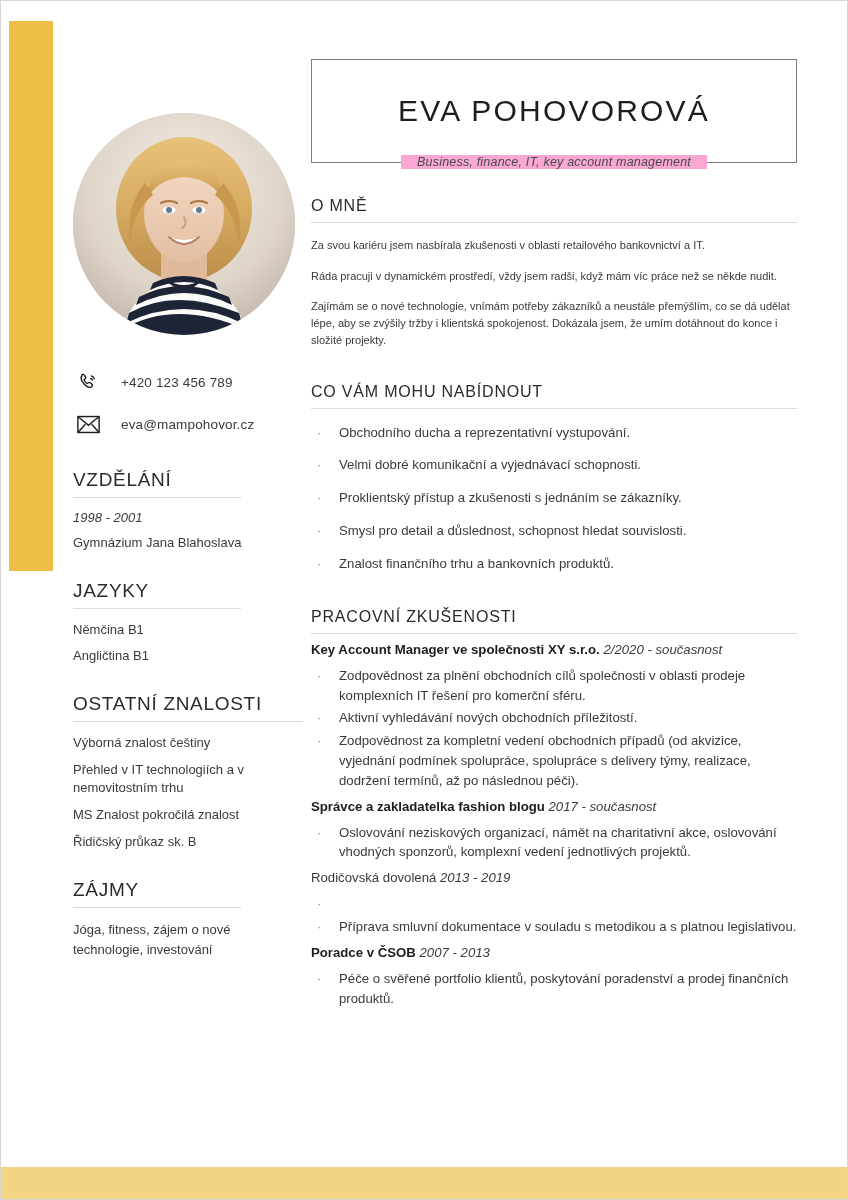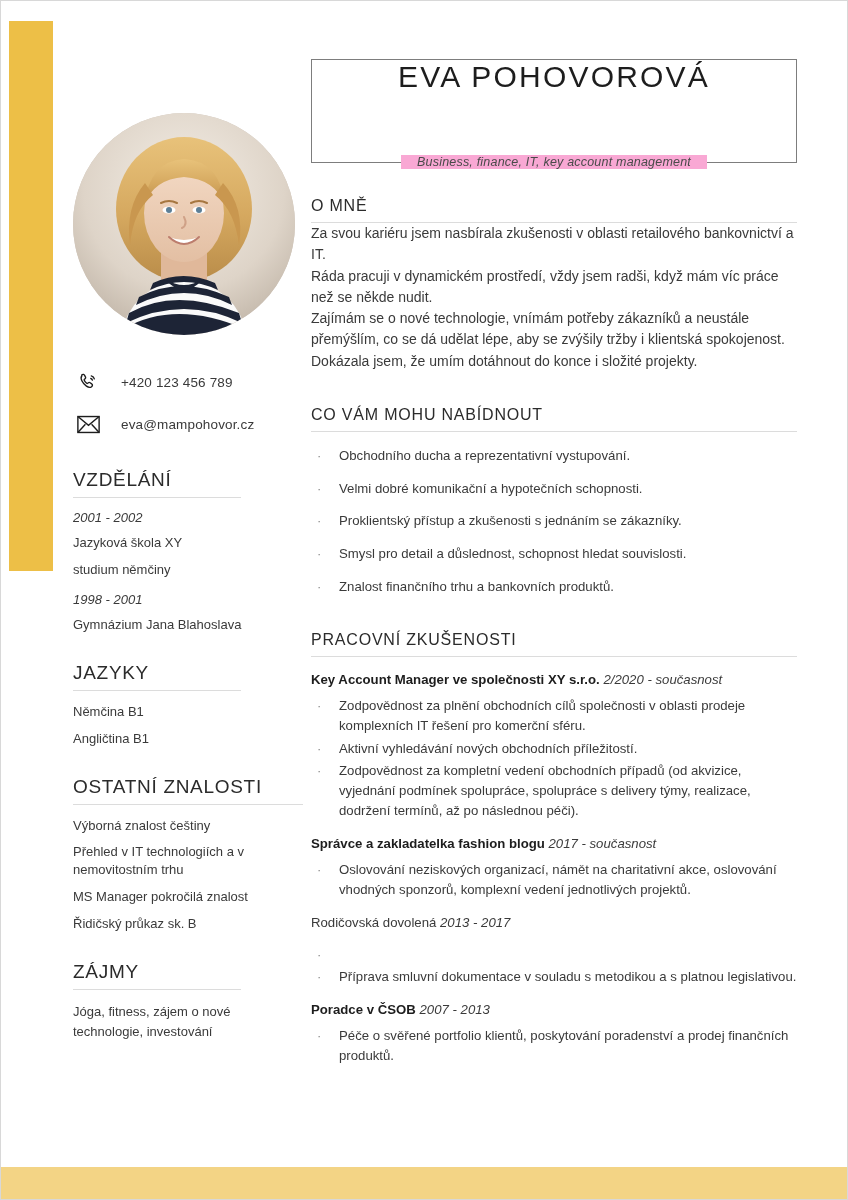--- a/index.html
+++ b/index.html
@@ -94,21 +94,21 @@
 
   
   .main {
     position:absolute; left:310px; top:58px; width:486px;
   }
 
   .name-box {
     position:relative;
     border:1px solid #7d7d7d;
     height:104px;
-    display:flex; justify-content:center;
+    display:flex; align-items:center; justify-content:center;
   }
   .name {
     font-size:30px; font-weight:300; color:#1d1d1d;
     letter-spacing:2.2px; white-space:nowrap;
   }
   .subtitle {
     position:absolute; left:50%; top:100%;
     transform:translate(-50%,-50%);
     background:#f9a8d4; padding:0 16px;
     font-style:italic; font-size:12.5px; color:#4a4a4a;
@@ -117,39 +117,39 @@
 
   .main-section { margin-top:34px; }
 
   .main-head {
     font-size:16px; font-weight:300; color:#2b2b2b;
     letter-spacing:.8px; padding-bottom:7px;
   }
   .main-rule { height:1px; background:#dcdcdc; width:100%; }
 
   .para {
-    font-size:14px; color:#3a3a3a;
-    line-height:1.52; 
+    font-size:11px; color:#3a3a3a;
+    line-height:1.52; margin-top:14px;
   }
 
   
   .bullets { margin-top:14px; }
   .bullet {
     display:flex; font-size:13.2px; color:#3a3a3a;
     line-height:1.5; margin-bottom:13px;
   }
   .bullet .dot {
     flex:0 0 28px; color:#8a8a8a;
     font-size:13px; line-height:1.5; text-align:left;
     padding-left:6px;
   }
   .bullets.dense .bullet { margin-bottom:3px; }
 
   
-  .job { margin-top:13px; }
+  .job { margin-top:6px; }
   .job-title {
     font-size:13.2px; color:#1d1d1d; font-weight:bold;
     line-height:1.45;
   }
   .job-title .dates {
     font-weight:normal; font-style:italic; color:#3a3a3a;
   }
   .job-title.plain { font-weight:normal; color:#3a3a3a; }
 
   .job .bullets { margin-top:7px; }
@@ -238,45 +238,40 @@
           </svg>
         </span>
         <span class="contact-text">eva@mampohovor.cz</span>
       </div>
     </div>
 
     <div class="side-section">
       <div class="side-head">VZDĚLÁNÍ</div>
       <div class="rule side-rule-short"></div>
 
-      <div class="edu-group">
-        <div class="edu-date">2001 - 2002</div>
-        <div class="edu-line">Jazyková škola XY</div>
-        <div class="edu-line">studium němčiny</div>
-      </div>
 
       <div class="edu-group">
         <div class="edu-date">1998 - 2001</div>
         <div class="edu-line">Gymnázium Jana Blahoslava</div>
       </div>
     </div>
 
     <div class="side-section">
       <div class="side-head">JAZYKY</div>
       <div class="rule side-rule-short"></div>
       <div class="side-item">Němčina B1</div>
       <div class="side-item">Angličtina B1</div>
     </div>
 
     <div class="side-section">
       <div class="side-head">OSTATNÍ ZNALOSTI</div>
       <div class="rule"></div>
       <div class="side-item">Výborná znalost češtiny</div>
       <div class="side-item">Přehled v IT technologiích a v nemovitostním trhu</div>
-      <div class="side-item">MS Manager pokročilá znalost</div>
+      <div class="side-item">MS Znalost pokročilá znalost</div>
       <div class="side-item">Řidičský průkaz sk. B</div>
     </div>
 
     <div class="side-section">
       <div class="side-head">ZÁJMY</div>
       <div class="rule side-rule-short"></div>
       <div class="side-para">Jóga, fitness, zájem o nové technologie, investování</div>
     </div>
 
   </div>
@@ -299,21 +294,21 @@
     <div class="main-section">
       <div class="main-head">CO VÁM MOHU NABÍDNOUT</div>
       <div class="main-rule"></div>
       <div class="bullets">
         <div class="bullet">
           <span class="dot">·</span>
           <span>Obchodního ducha a reprezentativní vystupování.</span>
         </div>
         <div class="bullet">
           <span class="dot">·</span>
-          <span>Velmi dobré komunikační a hypotečních schopnosti.</span>
+          <span>Velmi dobré komunikační a vyjednávací schopnosti.</span>
         </div>
         <div class="bullet">
           <span class="dot">·</span>
           <span>Proklientský přístup a zkušenosti s jednáním se zákazníky.</span>
         </div>
         <div class="bullet">
           <span class="dot">·</span>
           <span>Smysl pro detail a důslednost, schopnost hledat souvislosti.</span>
         </div>
         <div class="bullet">
@@ -357,21 +352,21 @@
           <div class="bullet">
             <span class="dot">·</span>
             <span>Oslovování neziskových organizací, námět na charitativní akce, oslovování vhodných sponzorů, komplexní vedení jednotlivých projektů.</span>
           </div>
         </div>
       </div>
 
       <div class="job">
         <div class="job-title plain">
           <span>Rodičovská dovolená</span>
-          <span class="dates"> 2013 - 2017</span>
+          <span class="dates"> 2013 - 2019</span>
         </div>
       </div>
 
       <div class="job">
         <div class="bullets dense">
           <div class="bullet">
             <span class="dot">·</span>
           </div>
           <div class="bullet">
             <span class="dot">·</span>

